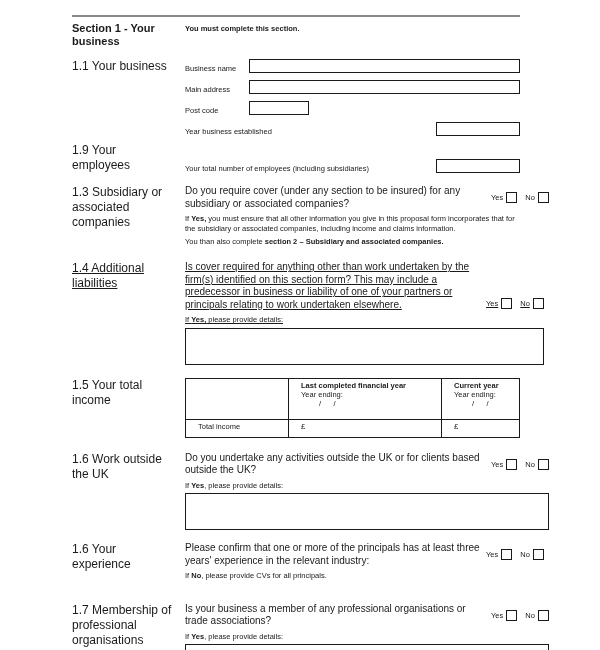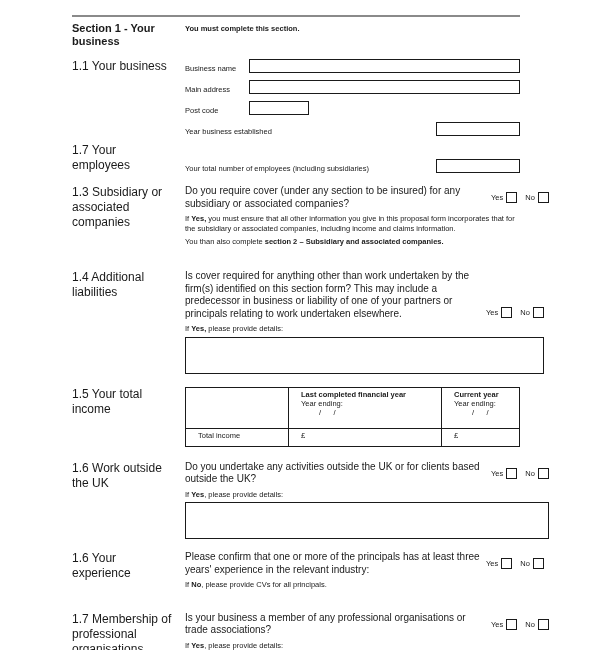--- a/index.html
+++ b/index.html
@@ -145,21 +145,21 @@
   .footer-text {
     font-size: 6px;
     color: #3a3a3a;
     line-height: 1.5;
     margin-top: 2px;
   }
 
   
   .r11 { margin-top: 12px; }
   .r13 { margin-top: 12px; }
-  .r14 { margin-top: 24px; }
+  .r14 { margin-top: 15px; text-decoration: underline; }
   .r15 { margin-top: 13px; }
   .r16a { margin-top: 14px; }
   .r16b { margin-top: 12px; }
   .r17 { margin-top: 22px; }
 </style>
 </head>
 <body>
 
 <div class="page">
 
@@ -186,21 +186,21 @@
         <input type="text" class="box postcode" style="">
       </div>
       <div class="field-line spread">
         <span class="field-label" style="width:auto;">Year business established</span>
         <input type="text" class="box smallbox" style="">
       </div>
     </div>
   </div>
 
   <div class="row">
-    <div class="row-label">1.7 Your employees</div>
+    <div class="row-label">1.9 Your employees</div>
     <div class="field-line spread" style="margin-bottom:0;">
       <span class="field-label" style="width:auto;">Your total number of employees (including subsidiaries)</span>
       <input type="text" class="box smallbox" style="">
     </div>
   </div>
 
   <div class="row r13">
     <div class="row-label">1.3 Subsidiary or associated companies</div>
     <div>
       <div class="qrow">

